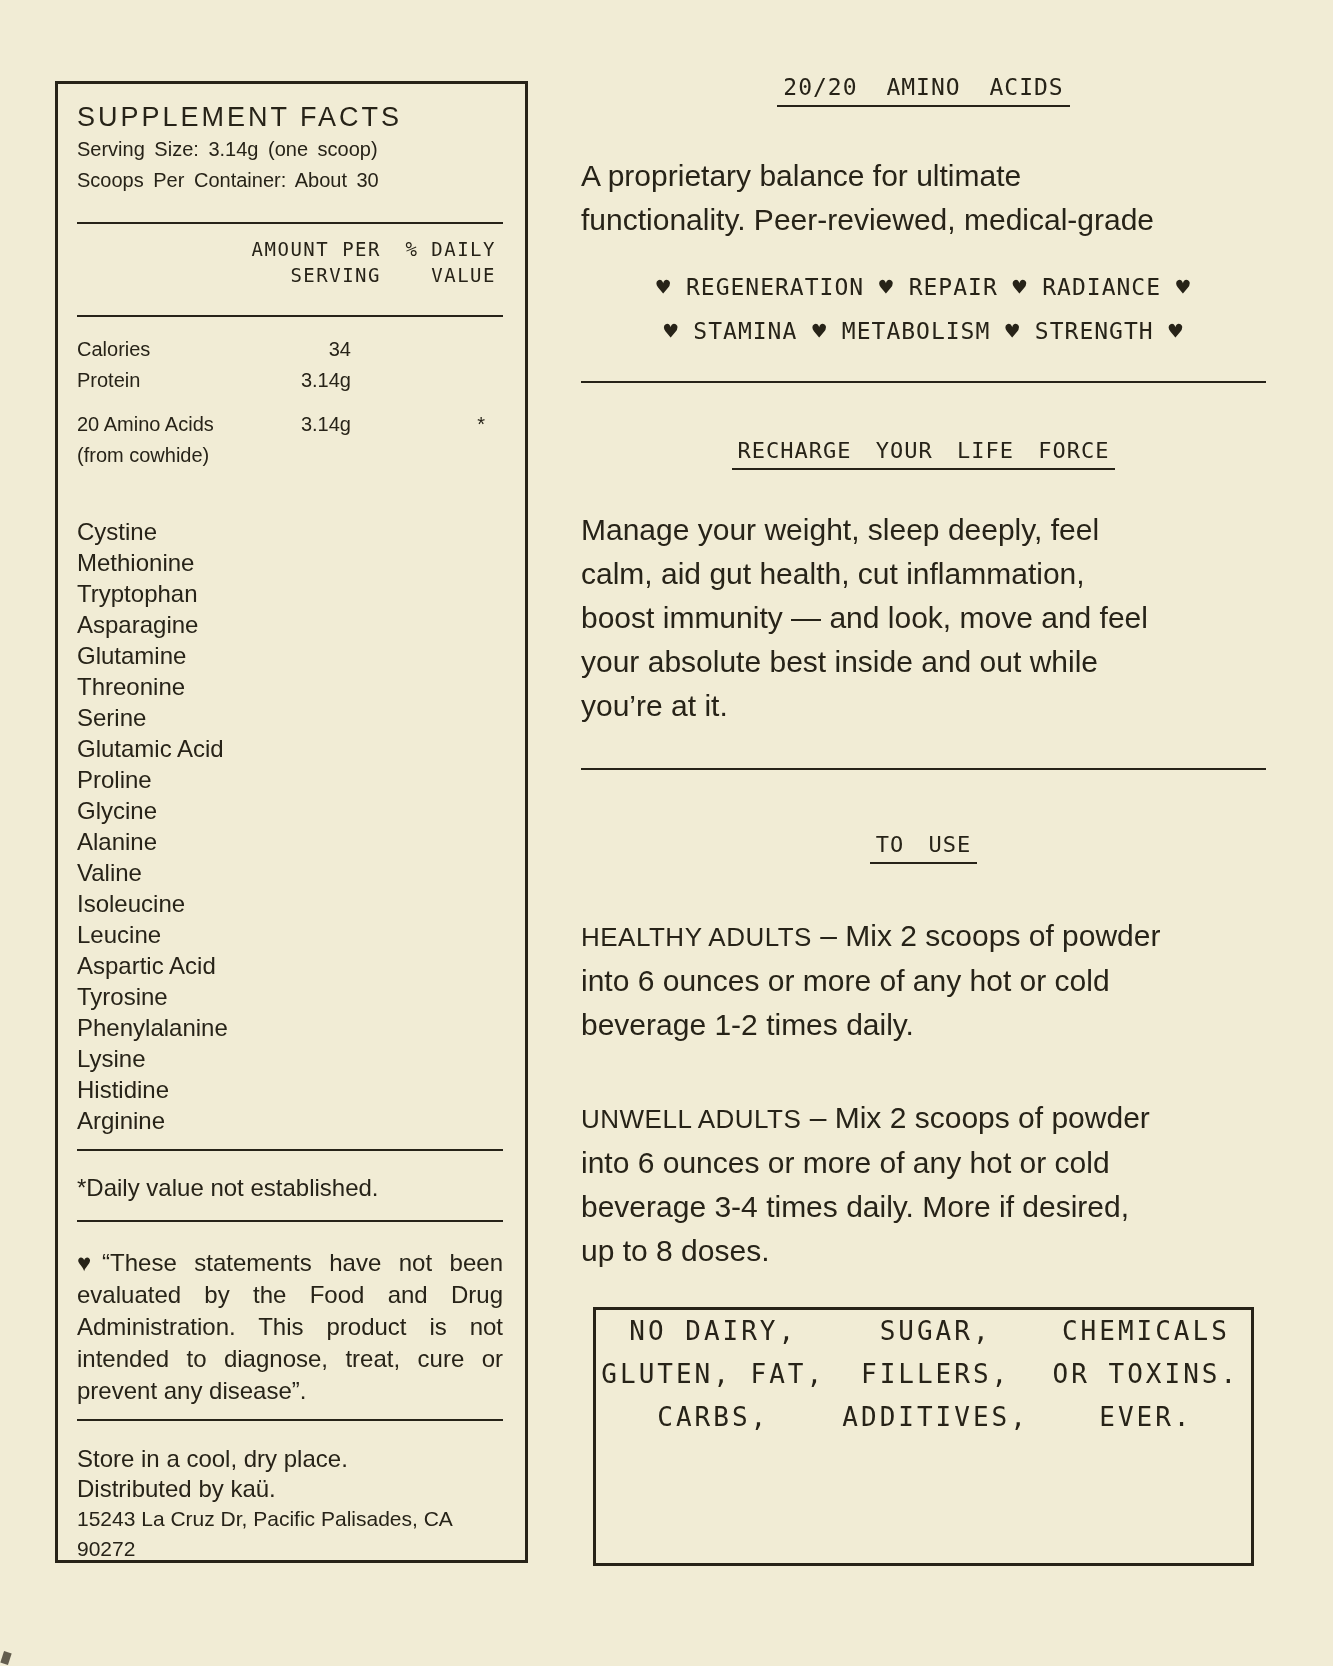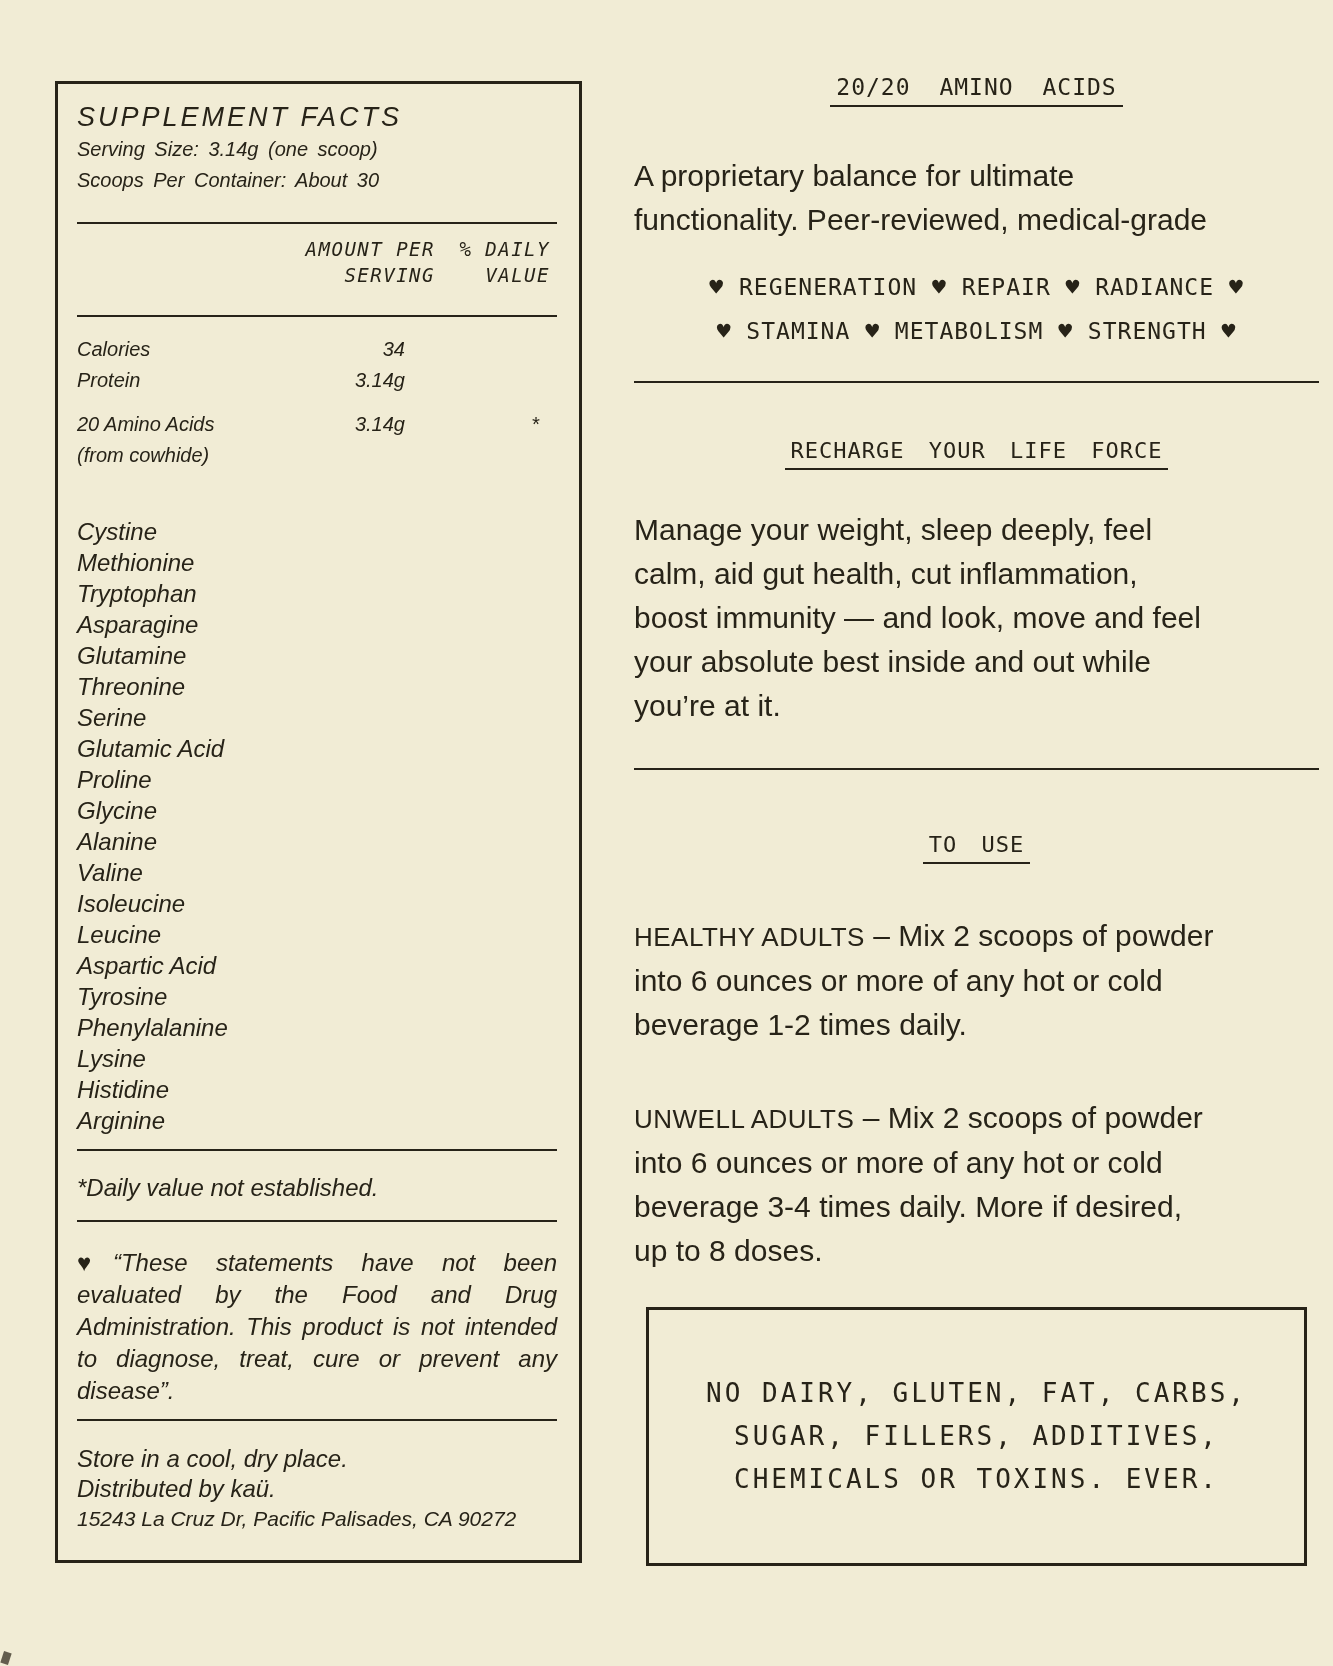--- a/index.html
+++ b/index.html
@@ -7,25 +7,24 @@
     position:relative;
     width:1333px;height:1666px;
     background:#f1ecd5;
     color:#272318;
     font-family:"Liberation Sans",sans-serif;
     overflow:hidden;
   }
   
   .facts-panel{
     position:absolute;left:55px;top:81px;
-    width:527px;height:1482px;
+    width:473px;height:1482px;
     border:3px solid #272318;
     box-sizing:border-box;
     padding:16px 22px 0 19px;
-    font-style:italic;
   }
   .facts-title{
     font-size:27px;letter-spacing:3px;font-weight:400;margin:0;
     line-height:34px;
   }
   .serv{font-size:20px;line-height:31px;word-spacing:4px;}
   .rule{border-top:2px solid #272318;height:0;}
   .rule1{margin-top:26px;}
   .colhead{
     margin-top:12px;
@@ -43,21 +42,21 @@
   .row-amino{margin-top:13px;}
   .amino-list{margin-top:45px;font-size:24px;line-height:31px;}
   .rule3{margin-top:13px;}
   .footnote{margin-top:21px;font-size:24px;line-height:31px;}
   .rule4{margin-top:17px;}
   .disclaimer{margin-top:25px;font-size:24px;line-height:32px;text-align:justify;}
   .rule5{margin-top:12px;}
   .storage{margin-top:23px;font-size:24px;line-height:30px;}
   .storage .address{font-size:21px;}
   
-  .right-col{position:absolute;left:634px;top:0;width:685px;}
+  .right-col{position:absolute;left:581px;top:0;width:685px;}
   .center{text-align:center;}
   .mono{font-family:"DejaVu Sans Mono",monospace;}
   .underlined{display:inline-block;border-bottom:2px solid #272318;padding:0 6px 5px;}
   .rc-heading{margin-top:74px;}
   .rc-heading .underlined{font-size:23px;letter-spacing:1px;word-spacing:14px;}
   .intro{margin-top:47px;font-size:30px;line-height:42px;}
   .hearts{font-size:23px;letter-spacing:1px;}
   .hearts1{margin-top:32px;}
   .hearts2{margin-top:18px;}
   .rc-rule{border-top:2px solid #272318;height:0;}
@@ -67,21 +66,21 @@
   .rc-para{font-size:30px;line-height:44px;}
   .recharge-body{margin-top:38px;}
   .rc-rule2{margin-top:40px;}
   .touse-heading{margin-top:62px;}
   .healthy-para{margin-top:50px;}
   .unwell-para{margin-top:49px;}
   .adult-label{font-size:26px;letter-spacing:0.5px;}
   .no-box{
     margin:34px 12px 0 12px;height:259px;
     border:3px solid #272318;box-sizing:border-box;
-    display:flex;flex-direction:column;justify-content:center;
+    display:flex;flex-direction:row;justify-content:center;
     text-align:center;
     font-size:26px;line-height:43px;letter-spacing:3px;
   }
   .corner-speck{
     position:absolute;left:2px;top:1652px;width:8px;height:12px;
     background:#4a4436;transform:rotate(18deg);opacity:.85;
   }
 </style>
 </head>
 <body>

